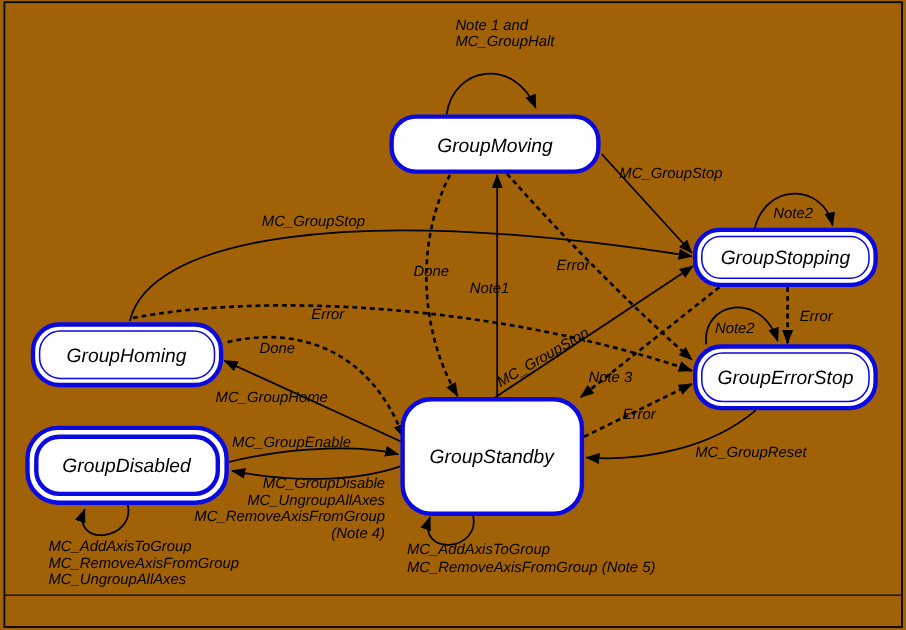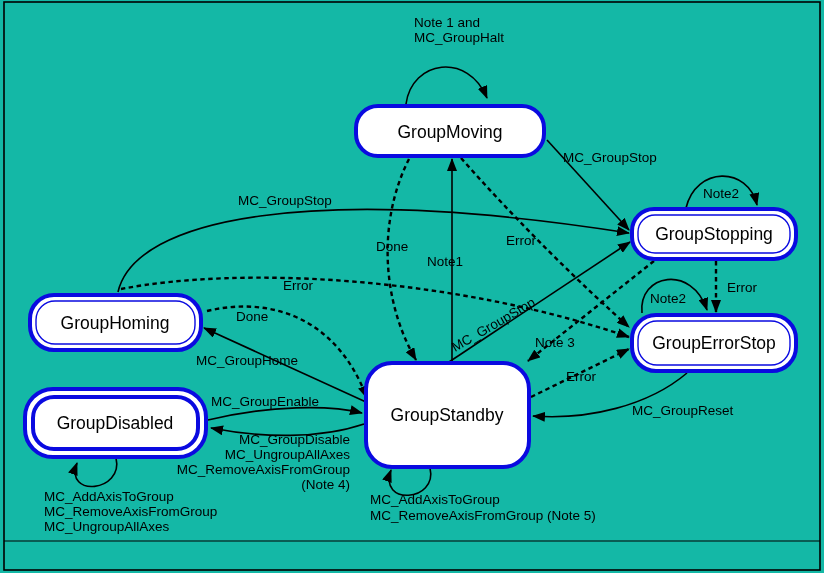--- a/index.html
+++ b/index.html
@@ -1,17 +1,17 @@
 <!DOCTYPE html>
 <html style="--blue: #0a0ae0;"><head>
 <meta charset="utf-8">
 <style>
   html,body{margin:0;padding:0;background:#fff;}
-  .wrap{width:824px;height:573px;background:#14b8a6;position:relative;overflow:hidden;
-        font-family:"Liberation Sans",sans-serif;}
+  .wrap{width:824px;height:573px;background:#a16207;position:relative;overflow:hidden;
+        font-family:"Liberation Sans",sans-serif;font-style:italic;}
   svg{display:block;}
   svg text{fill:#000;}
   .state-label{font-size:17.5px;text-anchor:middle;}
   .edge-label{font-size:13.5px;}
   .edge-label.end{text-anchor:end;}
   .state-rect{fill:#ffffff;stroke:var(--blue,#0a0ae0);stroke-width:4;}
   .state-rect.thin{fill:none;stroke-width:1.4;}
   .edge{fill:none;stroke:#000;stroke-width:1.6;}
   .edge.dashed{stroke-width:2.4;stroke-dasharray:4.5 3.5;}
   .frame{fill:none;stroke:#000;stroke-width:1.6;}

